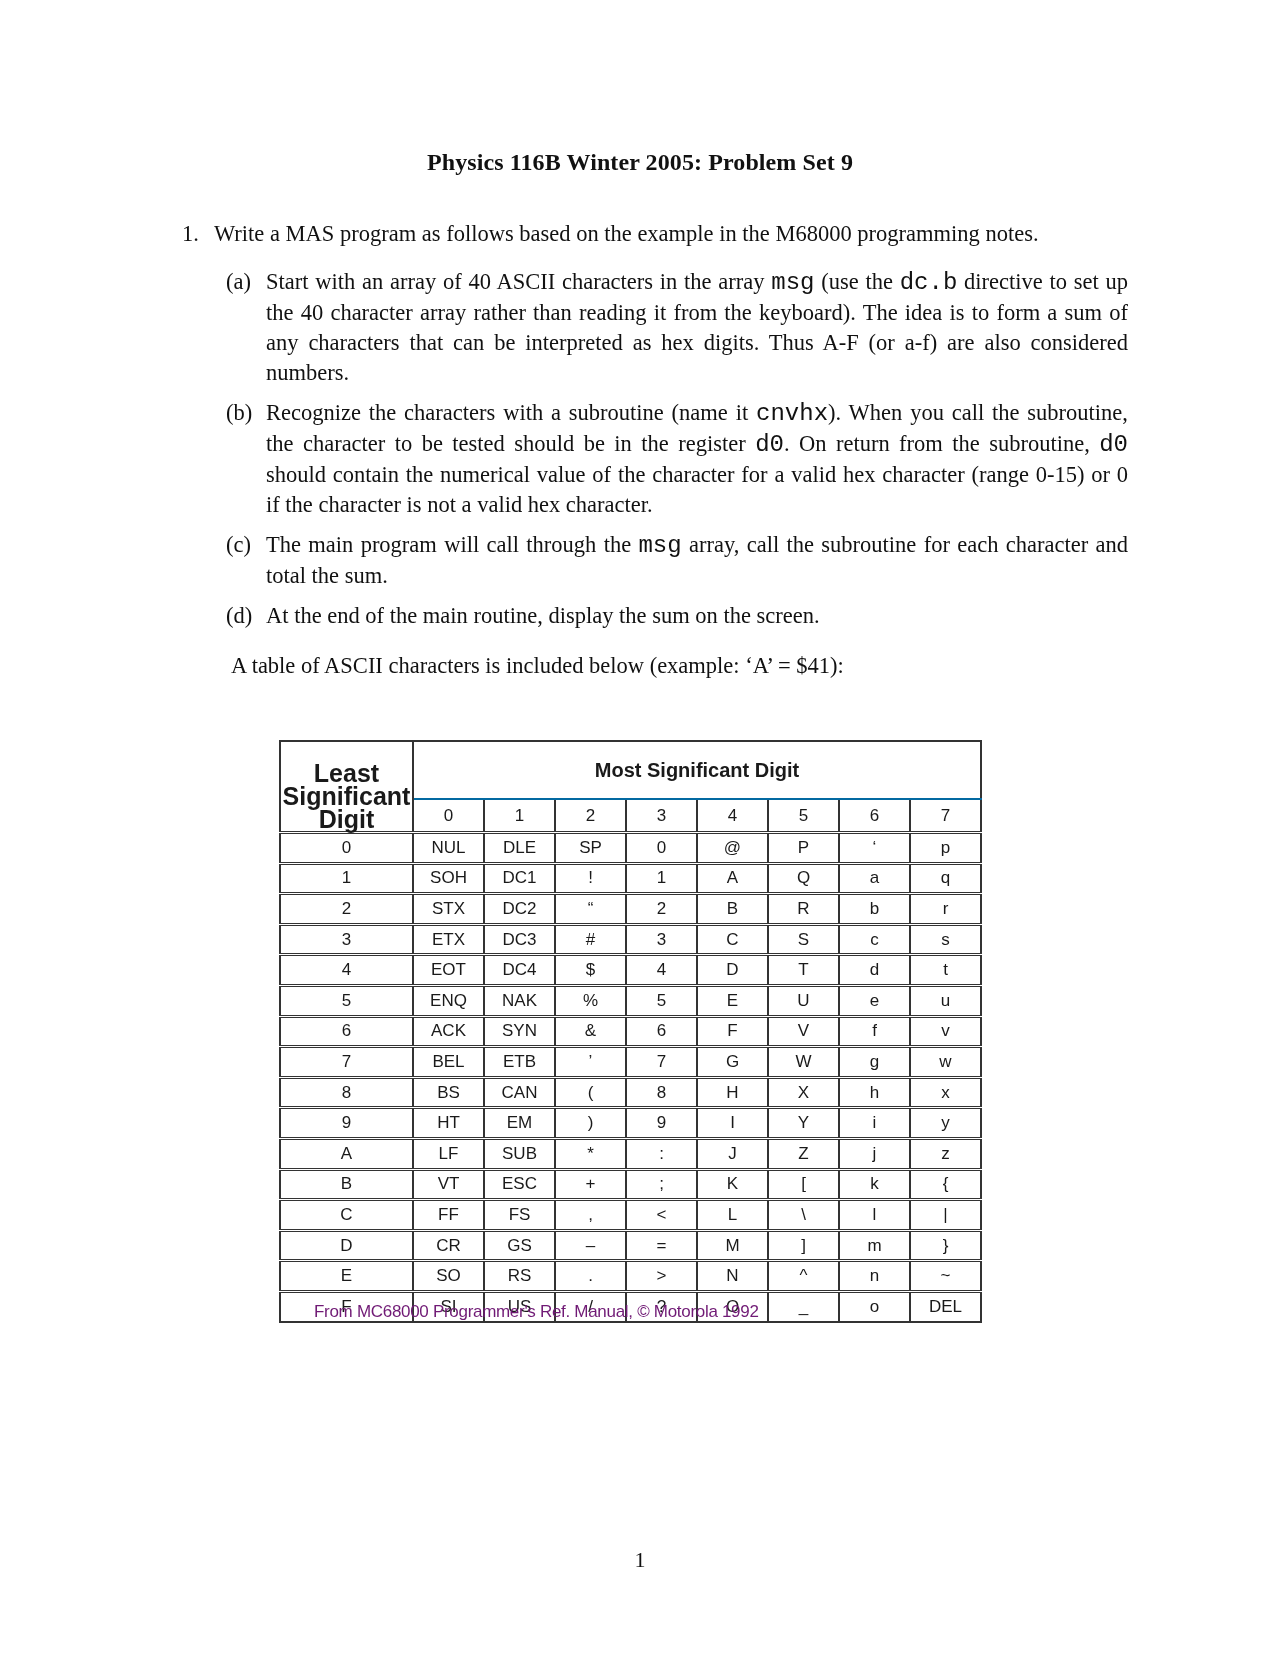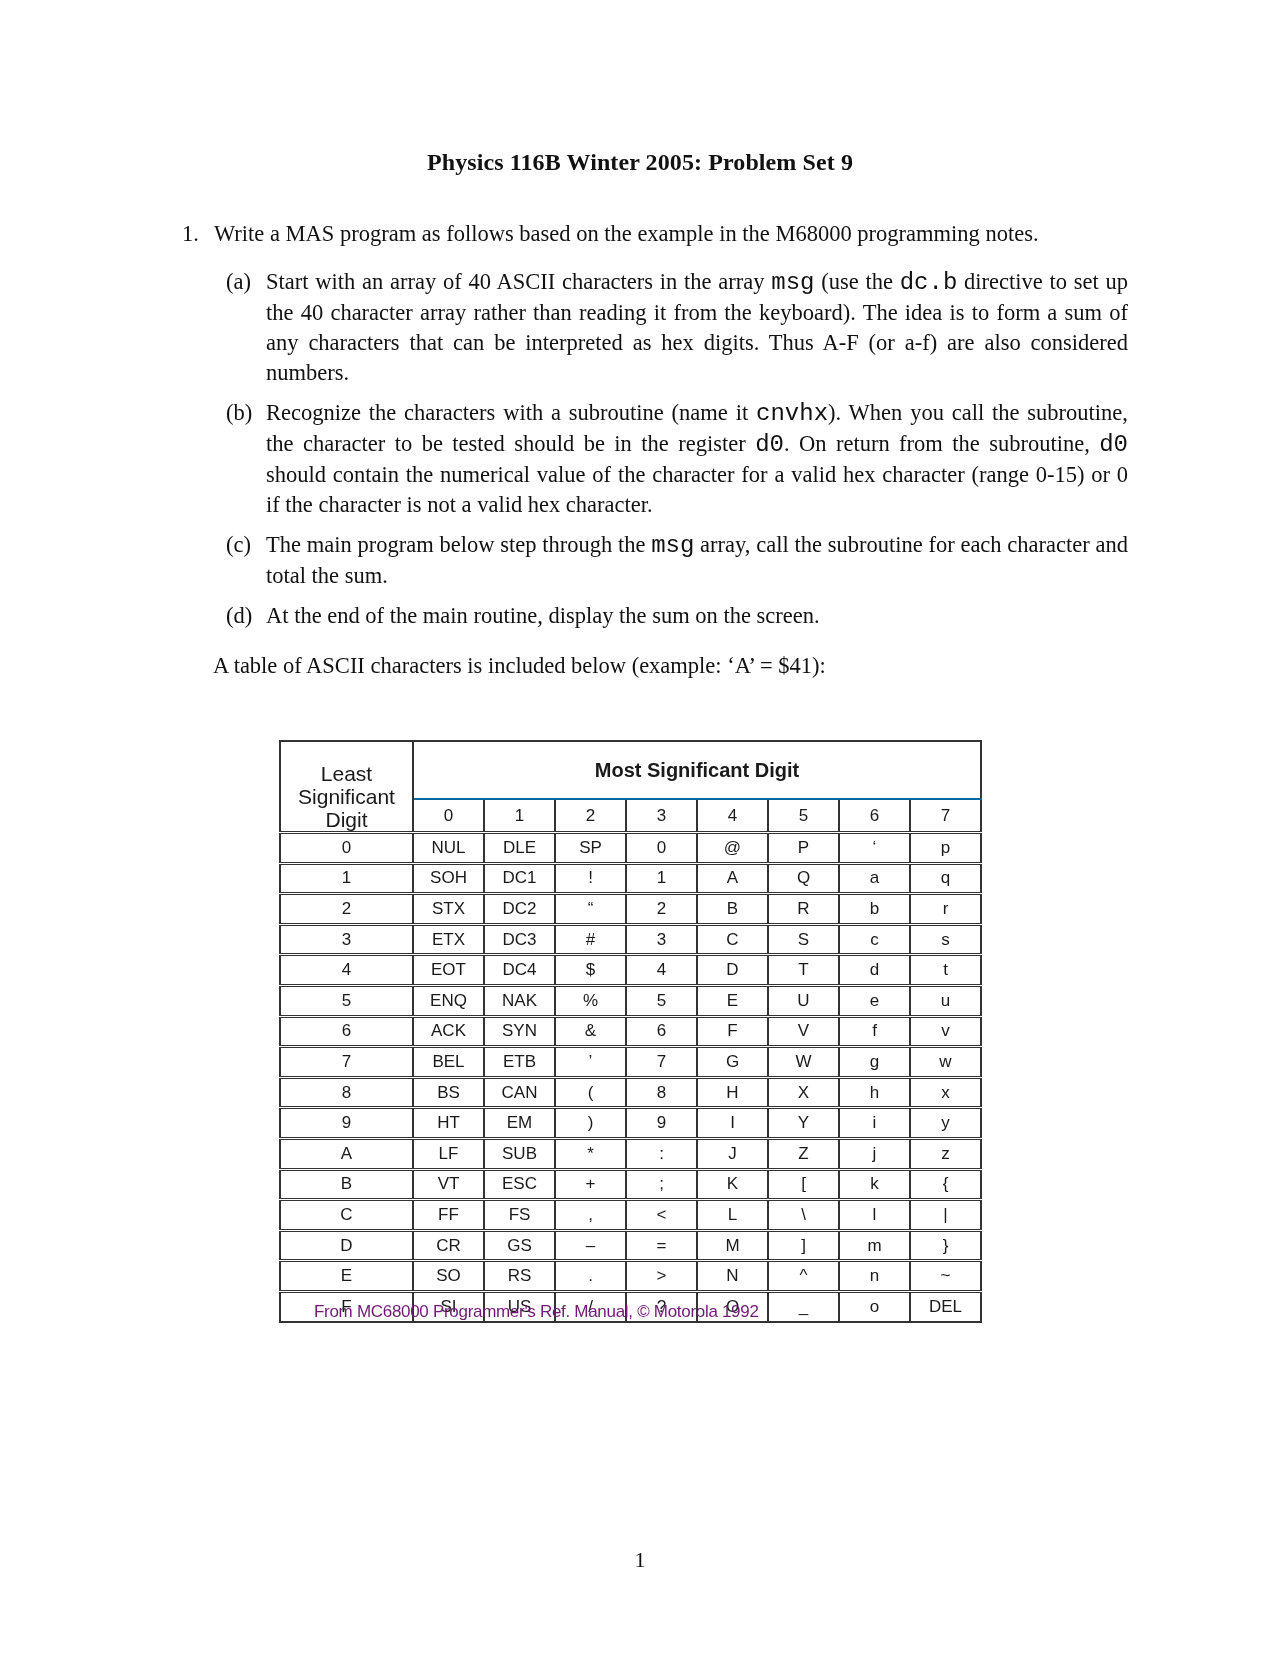--- a/index.html
+++ b/index.html
@@ -17,33 +17,33 @@
     font-size: 22.5px; line-height: 30px;
   }
   .problem-head { display: flex; }
   .problem-num { width: 32px; flex: none; }
   .problem-text { flex: 1; }
   .parts { margin-top: 18px; margin-left: 44px; }
   .part { display: flex; margin-bottom: 10px; text-align: justify; }
   .part-label { width: 40px; flex: none; }
   .part-text { flex: 1; text-align: justify; hyphens: manual; }
   .code { font-family: "Liberation Mono", "DejaVu Sans Mono", monospace; font-size: 24px; }
-  .intro-line { margin-top: 20px; margin-left: 31px; }
+  .intro-line { margin-top: 20px; margin-left: 49px; }
 
   .ascii-table {
     position: absolute; left: 279px; top: 740px;
     border-collapse: collapse;
     font-family: "Liberation Sans", "DejaVu Sans", sans-serif;
     font-size: 17px; color: #1a1a1a;
   }
   .ascii-table td, .ascii-table th {
     border: 2px solid #333333; text-align: center; padding: 0;
   }
   .ascii-table .lsd-head {
-    width: 131px; font-weight: normal; font-size: 21px; line-height: 23px;
+    width: 131px; font-weight: bold; font-size: 25px; line-height: 23px;
     vertical-align: middle; padding-top: 20px;
   }
   .ascii-table .msd-head {
     font-weight: bold; font-size: 20px; height: 52px; vertical-align: middle;
     border-bottom: 2px solid #0369a1;
   }
   .ascii-table .col-head { width: 69px; height: 28px; font-weight: normal; }
   .ascii-table tbody td { height: 27.6px; }
   .ascii-table tbody tr td { border-top: 3px double #333; }
   .caption {
@@ -70,21 +70,21 @@
     <div class="part">
       <span class="part-label">(a)</span>
       <span class="part-text"><span>Start with an array of 40 ASCII characters in the array </span><span class="code">msg</span><span> (use the </span><span class="code">dc.b</span><span> directive to set up the 40 character array rather than reading it from the keyboard). The idea is to form a sum of any characters that can be interpreted as hex digits. Thus A-F (or a-f) are also considered numbers.</span></span>
     </div>
     <div class="part">
       <span class="part-label">(b)</span>
       <span class="part-text"><span>Recognize the characters with a subroutine (name it </span><span class="code">cnvhx</span><span>). When you call the sub­routine, the character to be tested should be in the register </span><span class="code">d0</span><span>. On return from the subroutine, </span><span class="code">d0</span><span> should contain the numerical value of the character for a valid hex char­acter (range 0-15) or 0 if the character is not a valid hex character.</span></span>
     </div>
     <div class="part">
       <span class="part-label">(c)</span>
-      <span class="part-text"><span>The main program below step through the </span><span class="code">msg</span><span> array, call the subroutine for each character and total the sum.</span></span>
+      <span class="part-text"><span>The main program will call through the </span><span class="code">msg</span><span> array, call the subroutine for each character and total the sum.</span></span>
     </div>
     <div class="part">
       <span class="part-label">(d)</span>
       <span class="part-text"><span>At the end of the main routine, display the sum on the screen.</span></span>
     </div>
   </div>
   <div class="intro-line">A table of ASCII characters is included below (example: ‘A’ = $41):</div>
 </div>
 
 <table class="ascii-table">

